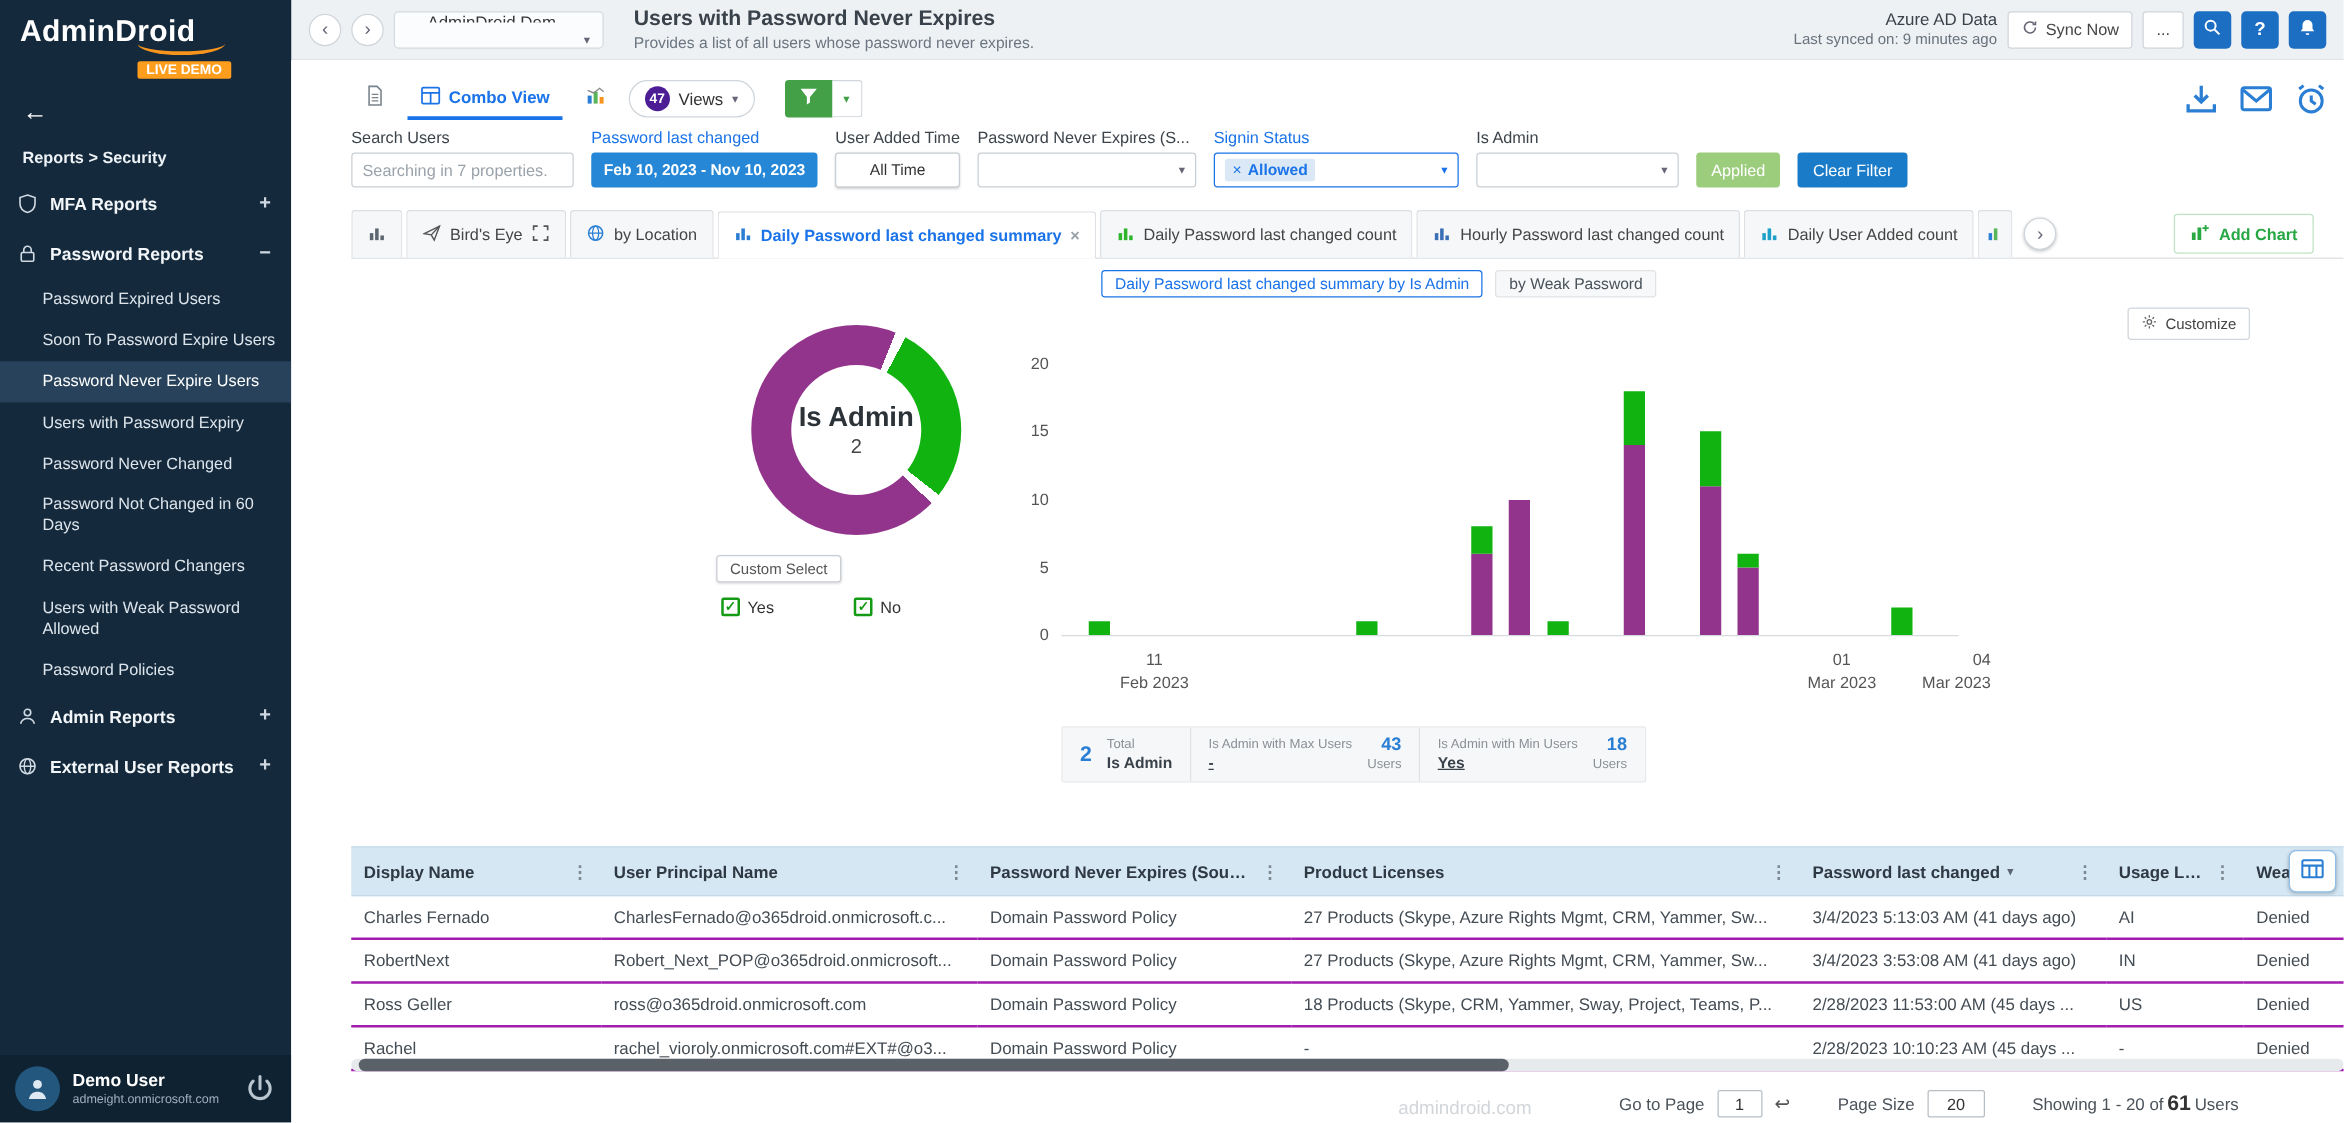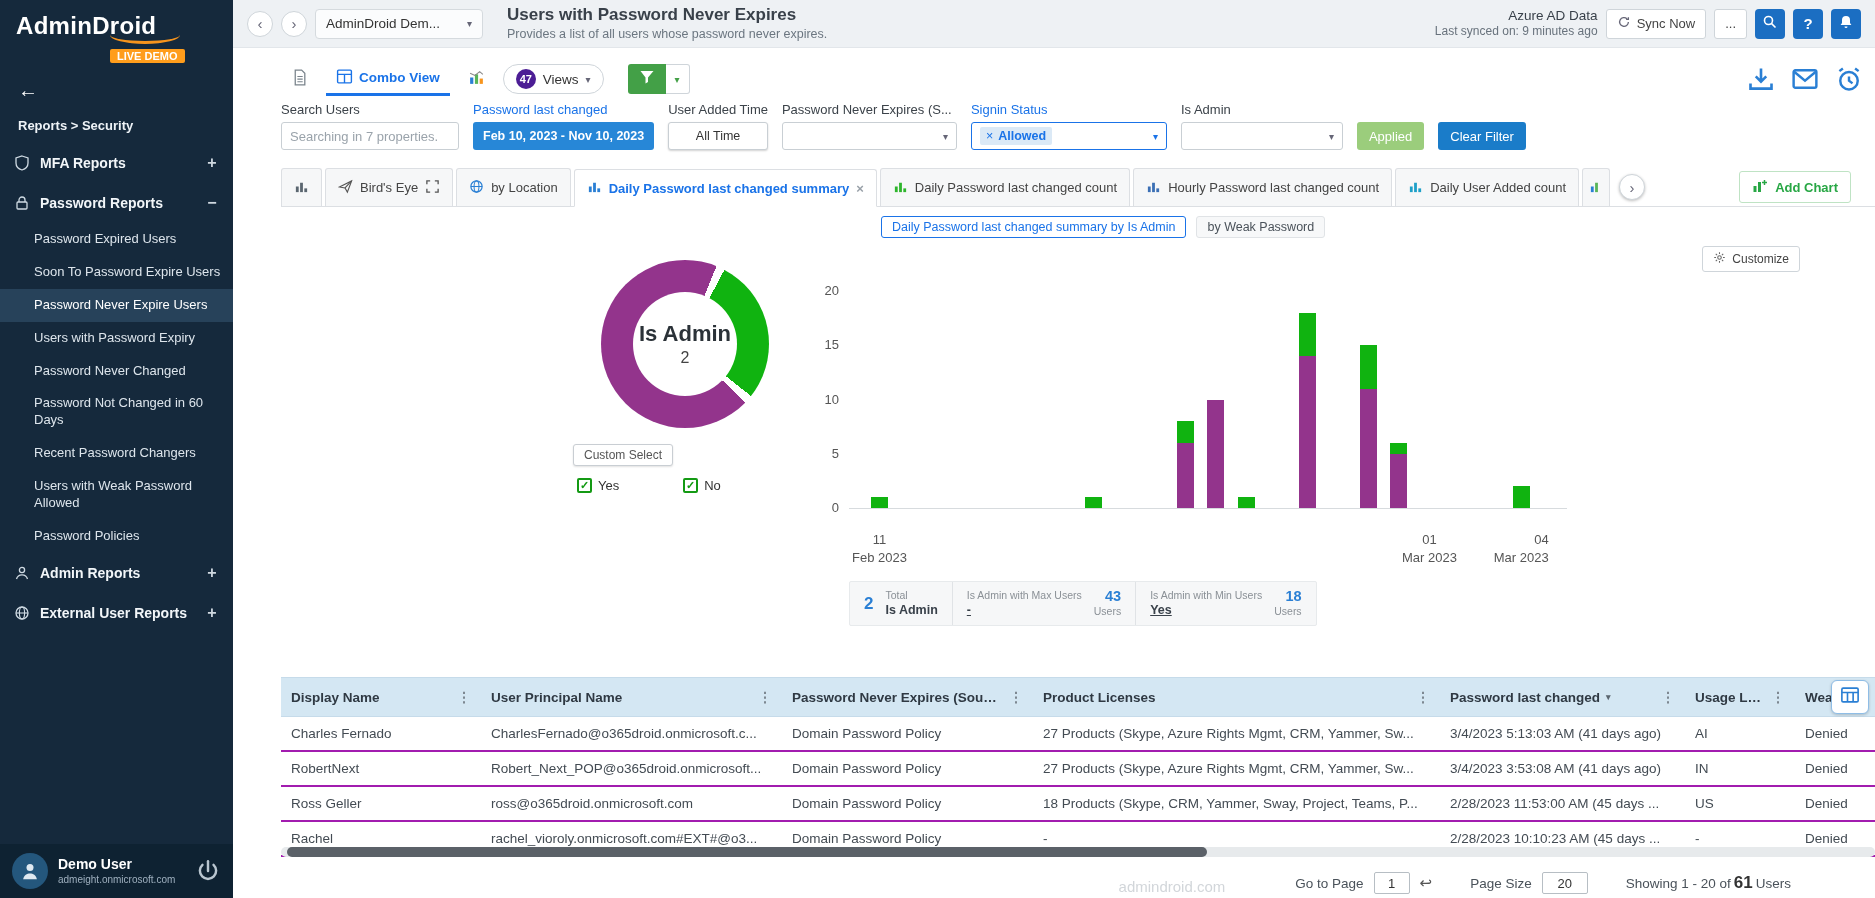--- a/index.html
+++ b/index.html
@@ -35,21 +35,21 @@
   .power-btn { margin-left:auto; width:26px; height:26px; color:#b9c6d0; cursor:pointer; }
   .power-btn svg { width:100%; height:100%; }
 
   
   .main { flex:1; display:flex; flex-direction:column; min-width:0; }
   .topbar { height:48px; background:#eef1f4; border-bottom:1px solid #e2e6ea; display:flex;
     align-items:center; padding:0 14px; gap:8px; flex-shrink:0; }
   .circ-btn { width:26px; height:26px; border-radius:50%; background:#fff; border:1px solid #cfd5da;
     color:#667; font-size:15px; display:flex; align-items:center; justify-content:center; cursor:pointer; }
   .tenant { height:30px; background:#fbfcfd; border:1px solid #d5dade; border-radius:4px; display:flex;
-    align-items:center; gap:8px; padding:0 10px; font-size:13.5px; color:#333; width:168px; cursor:pointer; }
+    align-items:center; gap:8px; padding:0 10px; font-size:13.5px; color:#333; width:168px; cursor:pointer;flex-direction:column; }
   .tenant .t-txt { white-space:nowrap; overflow:hidden; text-overflow:ellipsis; }
   .caret { font-size:10px; color:#667; margin-left:auto; }
   .title-block { margin-left:16px; line-height:1.2; }
   .page-title { font-size:17px; font-weight:700; color:#39414a; }
   .page-sub { font-size:12.5px; color:#6b7680; margin-top:2px; }
   .sync-meta { margin-left:auto; text-align:right; line-height:1.3; }
   .sync-src { font-size:13.5px; color:#39414a; }
   .sync-time { font-size:12px; color:#68727c; }
   .btn { display:inline-flex; align-items:center; gap:6px; height:30px; padding:0 10px; background:#fff;
     border:1px solid #cfd5da; border-radius:3px; font-size:13px; color:#444; cursor:pointer; }
@@ -144,22 +144,22 @@
   .leg-item { display:flex; align-items:center; gap:6px; cursor:pointer; }
   .cb { width:15px; height:15px; border:2px solid #149a14; border-radius:2px; color:#149a14;
     font-size:11px; font-weight:700; display:flex; align-items:center; justify-content:center; }
   .leg-label { font-size:13px; color:#333; }
 
   .bar-wrap { position:absolute; left:520px; top:52px; }
   .bar-plot { position:relative; width:718px; height:218px; margin-left:48px;
     border-bottom:1px solid #d7dbde; }
   .bar-seg { position:absolute; width:17px; box-shadow:0 -1px 0 #fff; }
   .ytick { position:absolute; left:-48px; width:38px; text-align:right; font-size:13px; color:#555; }
-  .xtick { position:absolute; top:240px; transform:translateX(-50%); text-align:center; font-size:13px;
-    color:#555; line-height:1.4; white-space:nowrap; }
+  .xtick { position:absolute; top:228px; transform:translateX(-50%); text-align:center; font-size:13px;
+    color:#555; line-height:1.4; white-space:nowrap;margin-left:44px; }
 
   .stats-bar { position:absolute; left:568px; top:342px; display:flex; background:#f6f7f8;
     border:1px solid #e7eaec; border-radius:2px; }
   .stat { display:flex; align-items:center; gap:12px; padding:6px 14px; border-right:1px solid #e0e3e6; }
   .stat:last-child { border-right:none; }
   .stat-big { font-size:17px; font-weight:700; color:#2a7fd4; }
   .stat-l1 { font-size:10.5px; color:#8a9096; line-height:1.3; }
   .stat-l2 { font-size:12.5px; font-weight:700; color:#39414a; line-height:1.3; }
   .stat-sub { text-decoration:underline; cursor:pointer; }
   .stat-right { text-align:right; line-height:1.2; }

